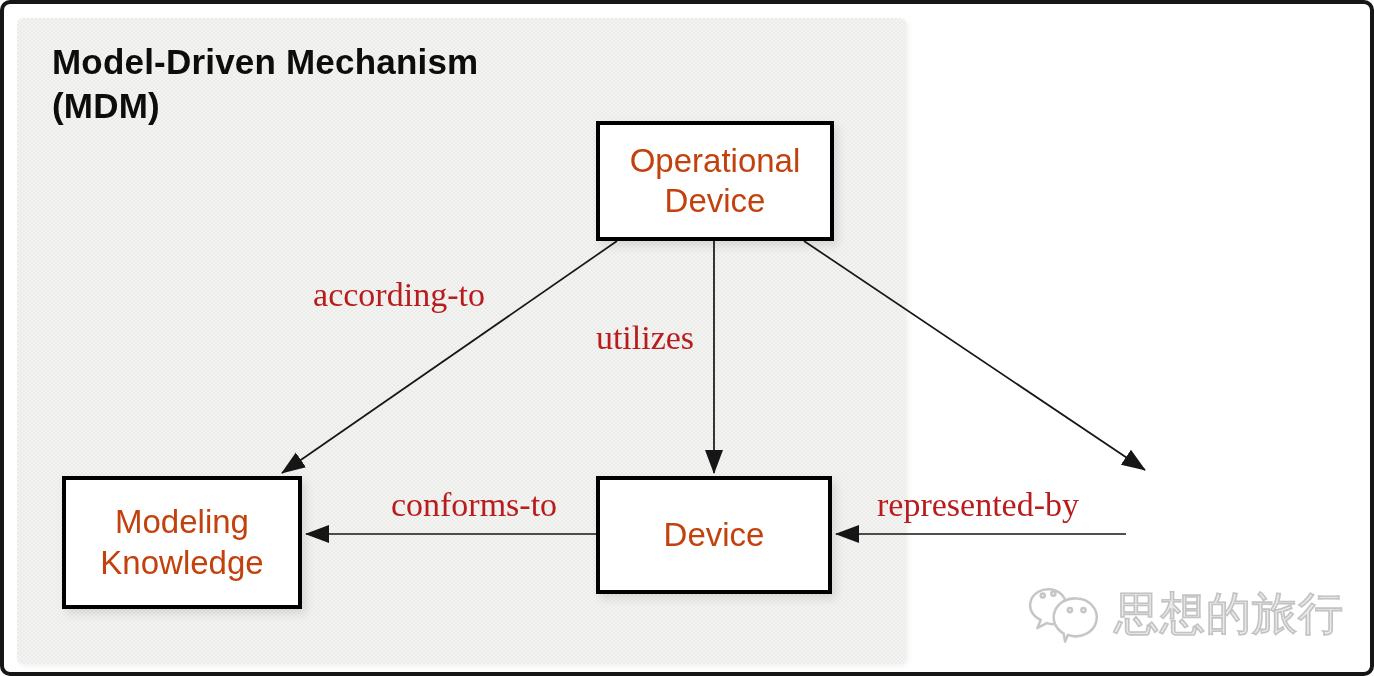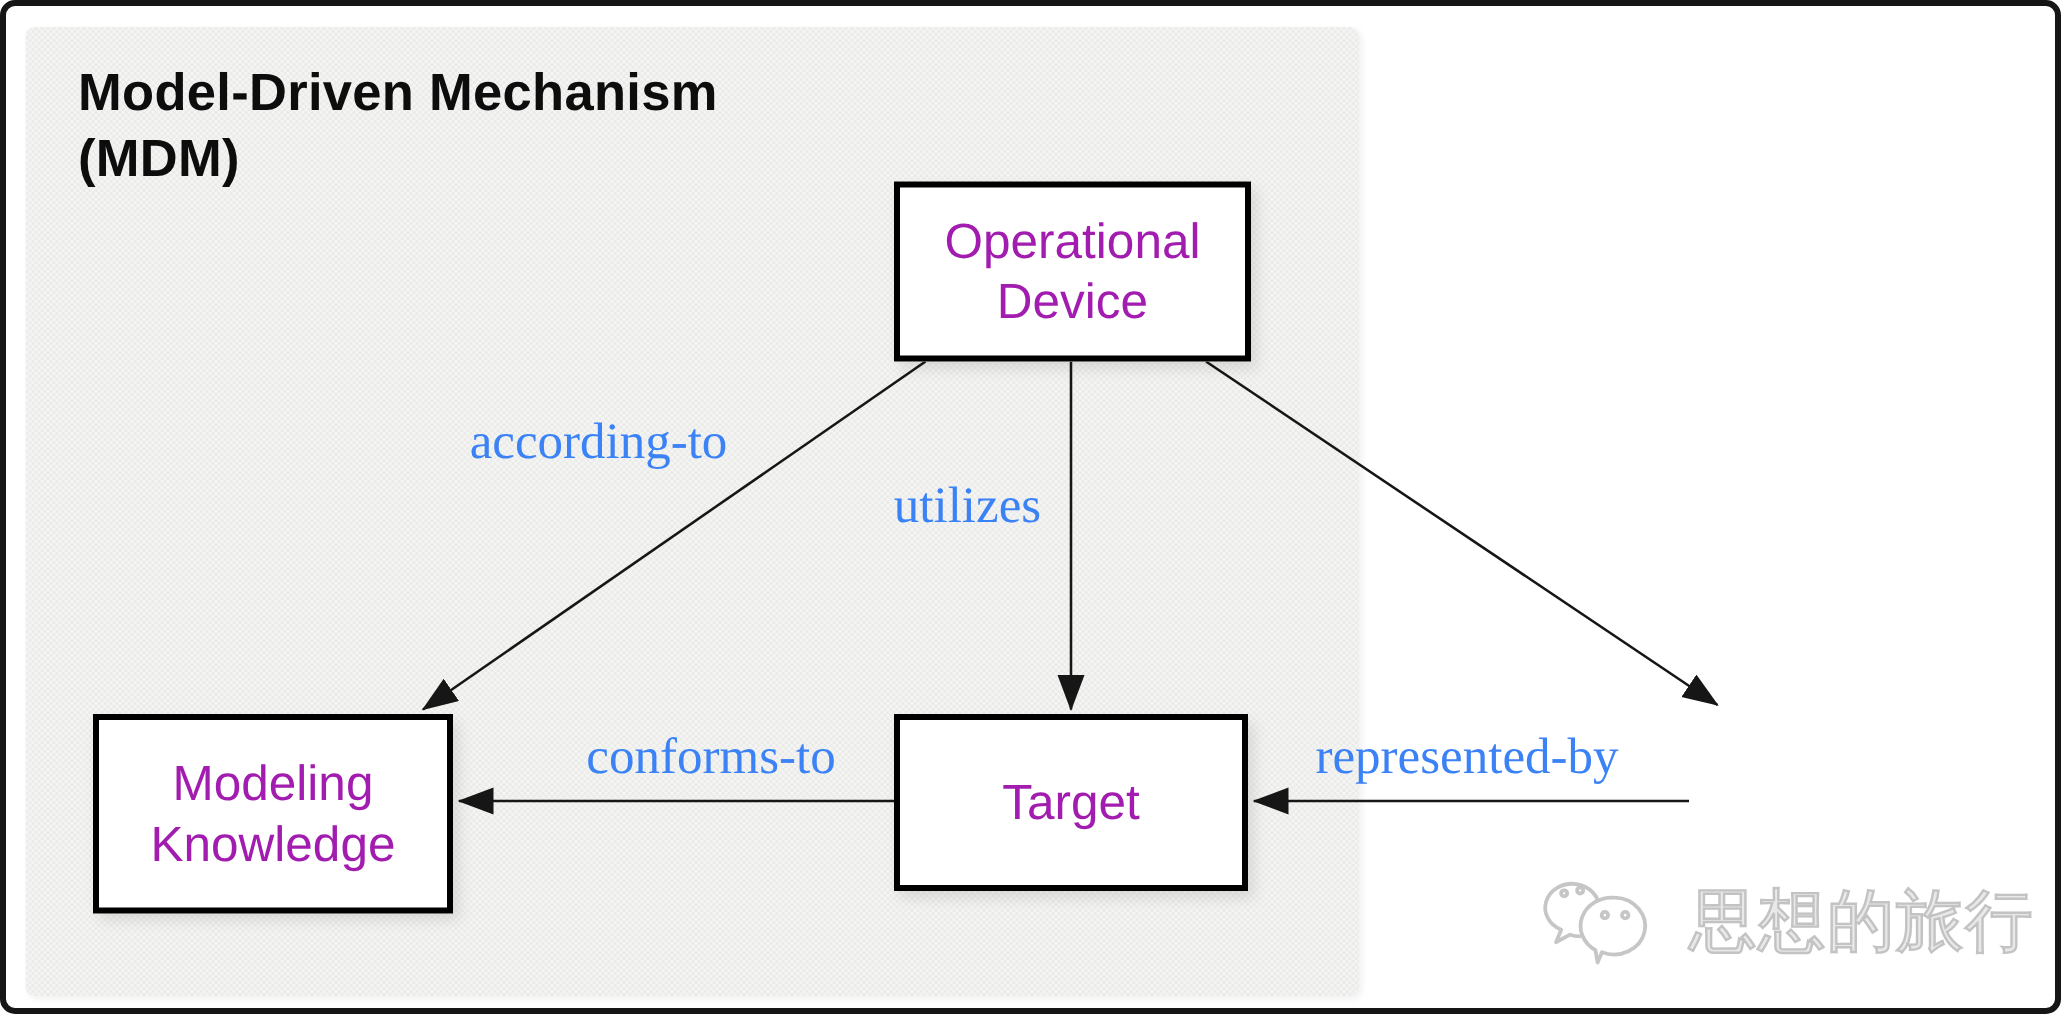--- a/index.html
+++ b/index.html
@@ -21,39 +21,39 @@
     font-size:35px;font-weight:bold;line-height:44px;color:#0d0d0d;
     letter-spacing:0.2px;
   }
   .title span{display:block;}
   .edges{position:absolute;left:0;top:0;width:1374px;height:676px;}
   .node{
     position:absolute;box-sizing:border-box;
     background:var(--box-fill,#ffffff);
     border:4px solid var(--box-border,#000000);
     display:flex;align-items:center;justify-content:center;text-align:center;
-    font-size:33px;line-height:1.22;color:#a21caf;
+    font-size:33px;line-height:1.22;color:#c2410c;
     box-shadow:4px 5px 9px rgba(0,0,0,0.10);
   }
   .node-od{left:592px;top:117px;width:238px;height:120px;}
   .node-mk{left:58px;top:472px;width:240px;height:133px;}
   .node-model{left:592px;top:472px;width:236px;height:118px;}
   .node-target{left:1122px;top:472px;width:236px;height:118px;}
   .edge-label{
     position:absolute;transform:translate(-50%,-50%);
-    font-family:"Liberation Serif",serif;font-size:34px;color:#3b82f6;
+    font-family:"Liberation Serif",serif;font-size:34px;color:#b91c1c;
     white-space:nowrap;
   }
   .lbl-according{left:395px;top:291px;}
   .lbl-utilizes{left:641px;top:334px;}
   .lbl-acts{left:1011px;top:290px;}
   .lbl-conforms{left:470px;top:501px;}
   .lbl-represented{left:974px;top:501px;}
   .watermark{
-    position:absolute;left:1022px;top:578px;display:flex;align-items:center;gap:18px;
+    position:absolute;left:1022px;top:578px;display:flex;align-items:center;gap:6px;
   }
   .watermark-text{
     font-size:45px;letter-spacing:1px;
     color:#e9e9e9;
     -webkit-text-stroke:1.6px var(--watermark,#c3c3c3);
     text-shadow:1px 1px 0 #ffffff;
     white-space:nowrap;
   }
 </style>
 </head>
@@ -83,21 +83,21 @@
     </g>
   </svg>
 
   <div class="node node-od">
     <span>Operational Device</span>
   </div>
   <div class="node node-mk">
     <span>Modeling Knowledge</span>
   </div>
   <div class="node node-model">
-    <span>Target</span>
+    <span>Device</span>
   </div>
 
   <div class="edge-label lbl-according">according-to</div>
   <div class="edge-label lbl-utilizes">utilizes</div>
   <div class="edge-label lbl-conforms">conforms-to</div>
   <div class="edge-label lbl-represented">represented-by</div>
 
   <div class="watermark">
     <svg width="82" height="64" viewBox="0 0 84 66" xmlns="http://www.w3.org/2000/svg">
       <g stroke="#c6c6c6" stroke-width="2.6" fill="#ffffff" stroke-linejoin="round">

